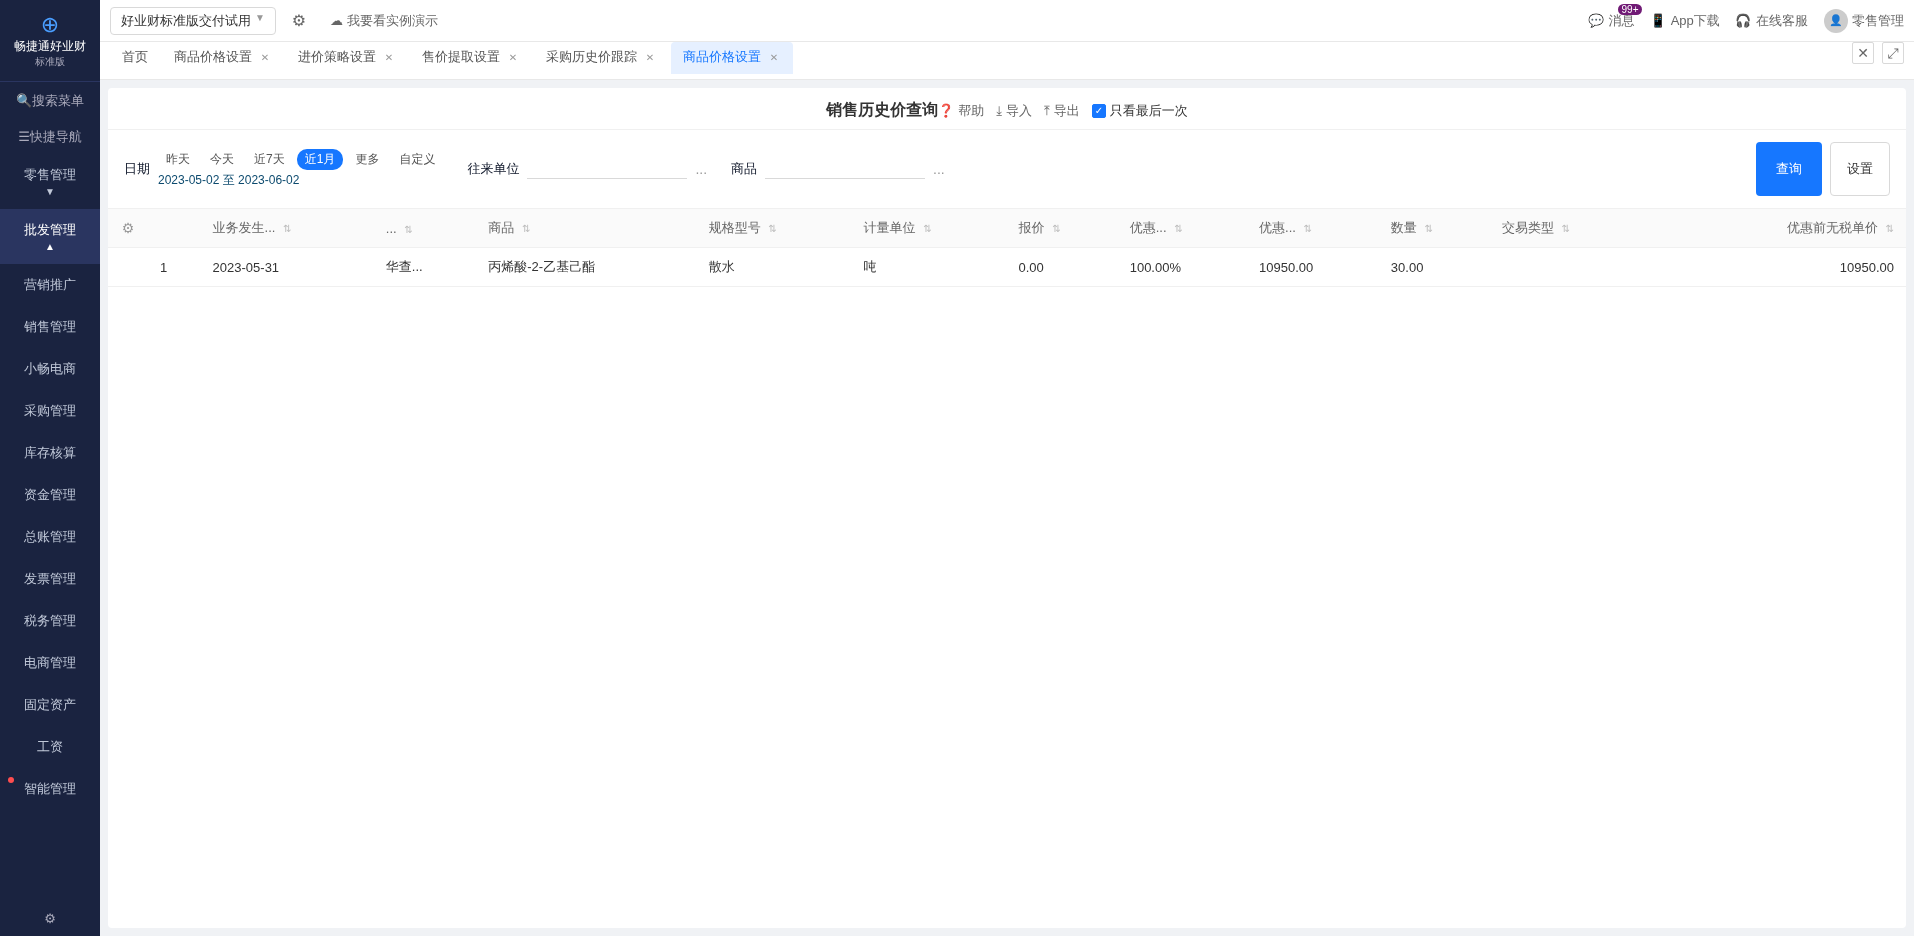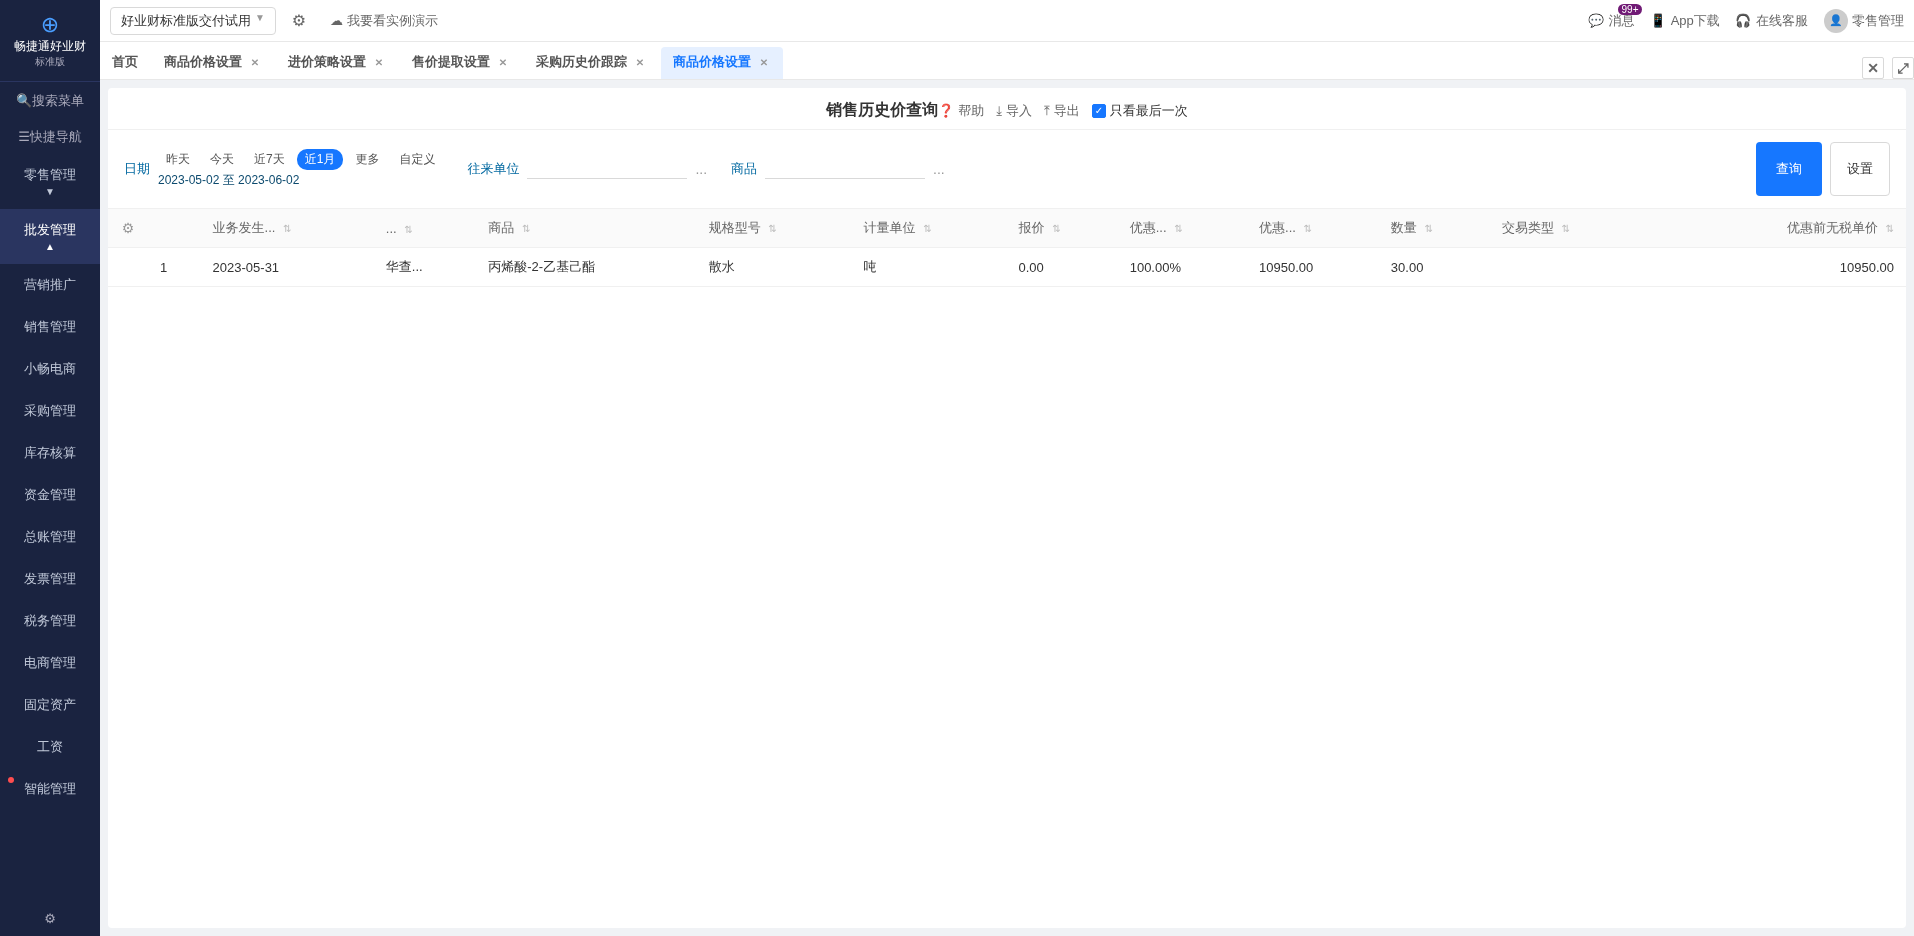--- a/index.html
+++ b/index.html
@@ -26,41 +26,41 @@
     .topbar-selector { display: flex; gap: 4px; padding: 4px 10px; border: 1px solid #d9d9d9; border-radius: 4px; cursor: pointer; font-size: 13px; color: #333; }
     .topbar-selector .arrow { font-size: 10px; color: #999; }
     .topbar-gear { width: 30px; height: 30px; display: flex; align-items: center; justify-content: center; cursor: pointer; color: #666; font-size: 16px; }
     .topbar-demo { display: flex; align-items: center; gap: 4px; color: #666; font-size: 13px; cursor: pointer; margin-left: 8px; }
     .topbar-right { margin-left: auto; display: flex; align-items: center; gap: 16px; }
     .topbar-right-item { display: flex; align-items: center; gap: 4px; color: #666; font-size: 13px; cursor: pointer; position: relative; }
     .badge { background: #701a75; color: #fff; font-size: 10px; border-radius: 10px; padding: 0 4px; min-width: 18px; text-align: left; position: absolute; top: -8px; right: -8px; }
     .user-avatar { width: 24px; height: 24px; border-radius: 50%; background: #ccc; display: flex; align-items: center; justify-content: center; font-size: 11px; color: #666; }
 
     
-    .tabbar { height: 38px; background: #fff; display: flex; align-items: flex-end; padding: 0 0; border-bottom: 1px solid #e8e8e8; gap: 2px; position: relative; font-weight: bold; }
+    .tabbar { height: 38px; background: #fff; display: flex; align-items: flex-start; padding: 0 10px; border-bottom: 1px solid #e8e8e8; gap: 2px; position: relative; }
     .tab { padding: 6px 12px; font-size: 13px; color: #555; cursor: pointer; display: flex; align-items: center; gap: 6px; border-bottom: 2px solid transparent; white-space: nowrap; }
     .tab.active { color: #1677ff; background: #e8f4ff; border-radius: 4px 4px 0 0; }
     .tab .close-btn { font-size: 10px; color: #999; width: 14px; height: 14px; display: flex; align-items: center; justify-content: center; border-radius: 50%; }
     .tabbar-actions { margin-left: auto; display: flex; align-items: center; gap: 8px; }
     .tabbar-action-btn { width: 22px; height: 22px; display: flex; align-items: center; justify-content: center; cursor: pointer; color: #666; font-size: 14px; border: 1px solid #d9d9d9; border-radius: 2px; }
 
     
     .content { flex: 1; overflow: hidden; background: #fff; margin: 8px; border-radius: 4px; display: flex; flex-direction: column; }
     .page-header { padding: 12px 16px 8px 16px; border-bottom: 1px solid #f0f0f0; display: flex; align-items: center; justify-content: center; }
     .page-title { font-size: 16px; font-weight: 600; color: #333; }
     .page-actions { display: flex; align-items: center; gap: 12px; }
     .page-action-item { display: flex; align-items: center; gap: 4px; color: #666; font-size: 13px; cursor: pointer; }
     .checkbox-item { display: flex; align-items: center; gap: 4px; font-size: 13px; color: #333; }
     .checkbox-box { width: 14px; height: 14px; border: 1px solid #1677ff; border-radius: 2px; background: #1677ff; display: flex; align-items: center; justify-content: center; }
     .checkbox-box::after { content: '✓'; color: #fff; font-size: 10px; }
 
     
     .filter-bar { padding: 12px 16px; border-bottom: 1px solid #f0f0f0; display: flex; align-items: center; gap: 24px; }
     .filter-group { display: flex; align-items: center; gap: 8px; }
-    .filter-label { color: #0369a1; font-size: 13px; }
+    .filter-label { color: #0f172a; font-size: 13px; }
     .date-options { display: flex; align-items: center; gap: 4px; }
     .date-btn { padding: 2px 8px; font-size: 12px; cursor: pointer; border-radius: 10px; color: #555; }
     .date-btn.active { background: #1677ff; color: #fff; border-radius: 10px; }
     .date-range { font-size: 12px; color: #0c4a6e; margin-top: 2px; }
     .filter-input { border: none; border-bottom: 1px solid #d9d9d9; outline: none; padding: 2px 6px; font-size: 13px; width: 160px; color: #333; }
     .filter-dots { color: #999; cursor: pointer; font-size: 14px; }
     .filter-right { margin-left: auto; display: flex; gap: 8px; }
     .btn-query { background: #1677ff; color: #fff; border: none; border-radius: 4px; padding: 18px 20px; font-size: 13px; cursor: pointer; }
     .btn-setting { background: #fff; color: #333; border: 1px solid #d9d9d9; border-radius: 4px; padding: 6px 16px; font-size: 13px; cursor: pointer; }
 

